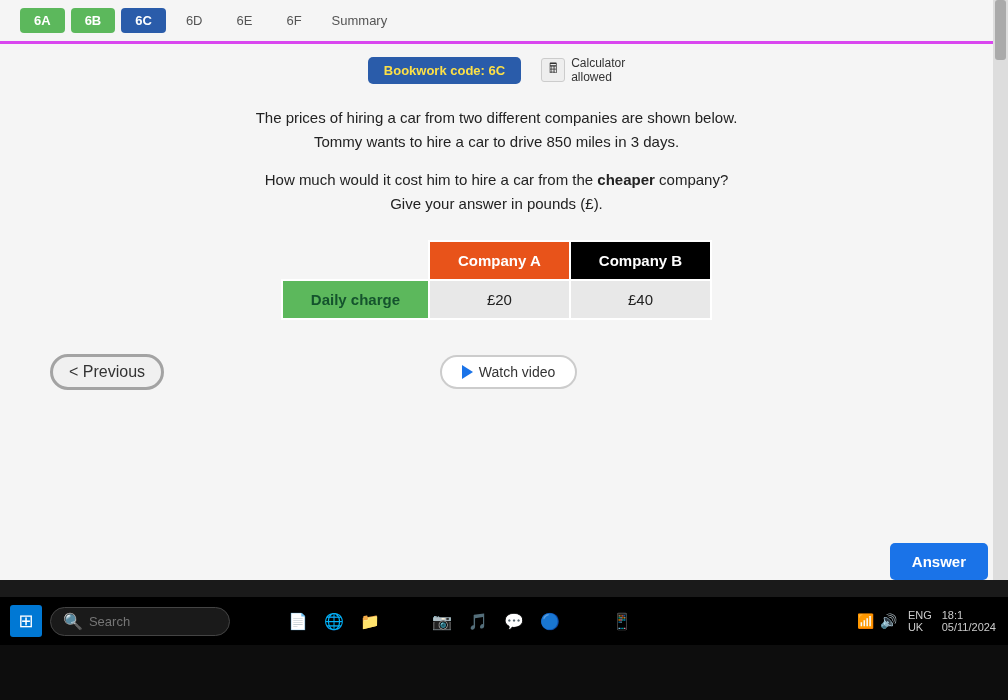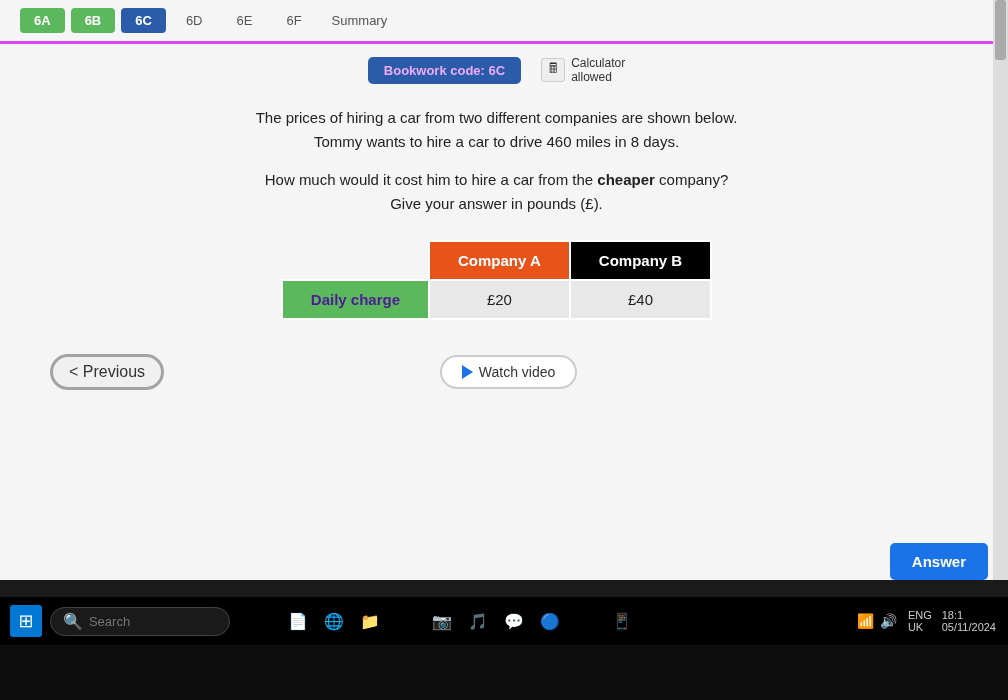--- a/index.html
+++ b/index.html
@@ -58,21 +58,21 @@
     .bookwork-area {
       display: flex;
       align-items: center;
       justify-content: center;
       gap: 20px;
       padding: 12px 20px;
     }
 
     .bookwork-badge {
       background: #2a5caa;
-      color: #f0abfc;
+      color: #fde047;
       padding: 6px 16px;
       border-radius: 5px;
       font-size: 13px;
       font-weight: 600;
     }
 
     .calculator-badge {
       display: flex;
       align-items: center;
       gap: 6px;
@@ -138,21 +138,21 @@
 
     .header-company-b {
       background: #000000;
       color: white;
       font-weight: bold;
       border-radius: 0 4px 0 0;
     }
 
     .row-label {
       background: #5cb85c;
-      color: #4c1d95;
+      color: #14532d;
       font-weight: bold;
       text-align: left;
       padding-left: 14px;
     }
 
     .row-value {
       background: #e8e8e8;
       color: #222;
     }
 
@@ -344,21 +344,21 @@
       <div>
         <div>Calculator</div>
         <div>allowed</div>
       </div>
     </div>
   </div>
 
   <div class="question-area">
     <div class="question-text">
       <p>The prices of hiring a car from two different companies are shown below.</p>
-      <p>Tommy wants to hire a car to drive 460 miles in 8 days.</p>
+      <p>Tommy wants to hire a car to drive 850 miles in 3 days.</p>
     </div>
     <div class="question-text">
       <p>
         <span>How much would it cost him to hire a car from the</span>
         <span class="bold">cheaper</span>
         <span>company?</span>
       </p>
       <p>Give your answer in pounds (£).</p>
     </div>
 

